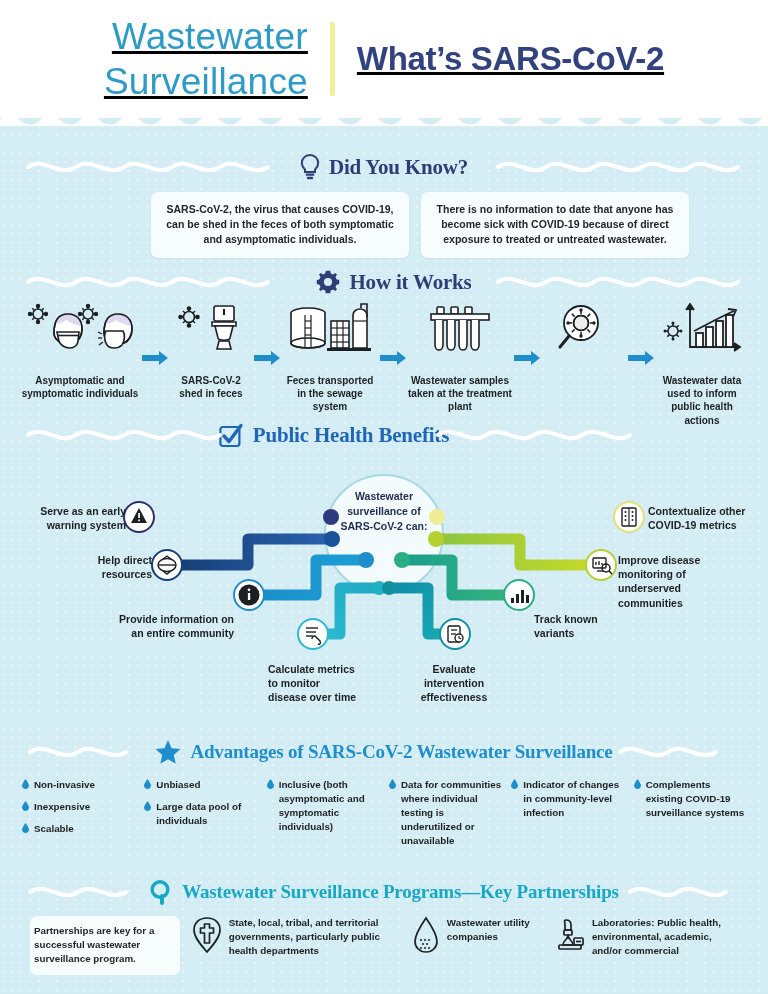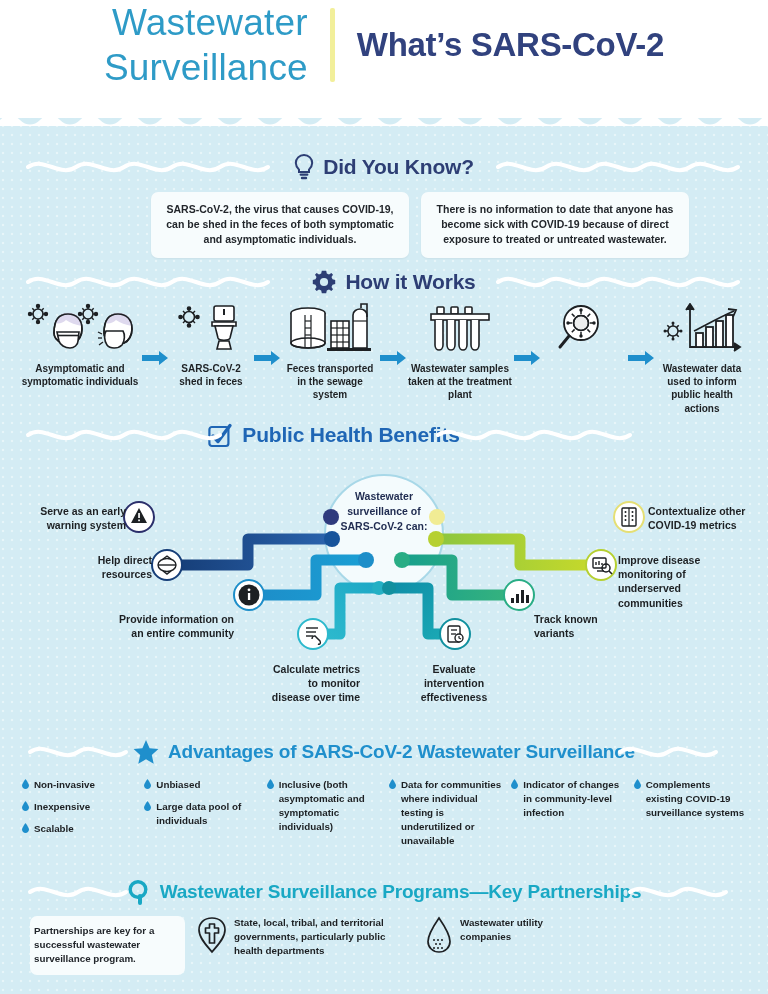--- a/index.html
+++ b/index.html
@@ -9,22 +9,22 @@
     background: #ffffff;
     overflow: hidden;
     position: relative;
   }
   .page { width:768px; height:994px; position:relative; background:#ffffff; }
 
   
   .header {
     height: 118px; width:100%;
     background:#ffffff;
-    display:flex; align-items:flex-start; justify-content:center;
-    position:relative; z-index:5;
+    display:flex; align-items:center; justify-content:center;
+    position:relative; z-index:5;text-decoration:underline;
   }
   .header-inner { display:flex; align-items:center; gap:0px; }
   .hdr-left {
     text-align:right;
     color:#2e9bc7;
     font-family:"Liberation Sans", sans-serif;
     font-weight:300;
     font-size:37px;
     line-height:1.22;
     letter-spacing:0.2px;
@@ -48,21 +48,21 @@
       radial-gradient(circle at 3px 3px, rgba(255,255,255,0.45) 1.3px, transparent 1.6px);
     background-size: 9px 9px;
   }
   .scallop-top {
     position:absolute; top:114px; left:0; width:768px; height:12px; z-index:3;
   }
 
   
   .sec-head {
     display:flex; align-items:center; justify-content:center;
-    gap:9px; position:relative; z-index:4;
+    gap:9px; position:relative; z-index:4;font-family:Liberation Serif, serif;
   }
   .sec-head .wave-l, .sec-head .wave-r {
     position:absolute; top:50%; transform:translateY(-50%);
   }
   .sec-head .wave-l { left:24px; }
   .sec-head .wave-r { right:24px; }
   .sec-title {
     font-weight:bold; letter-spacing:-0.2px;
   }
   .sec-icon { display:inline-flex; align-items:center; }
@@ -91,21 +91,21 @@
   .hiw-head .sec-title { font-size:21px; color:#2d3e74; }
   .hiw-row {
     position:absolute; top:303px; left:0; width:768px;
     display:flex; align-items:flex-start; justify-content:center;
     padding:0 14px; gap:2px;
   }
   .hiw-step { display:flex; flex-direction:column; align-items:center; }
   .hiw-art { height:50px; display:flex; align-items:flex-end; justify-content:center; }
   .hiw-label {
     font-size:10px; font-weight:bold; color:#1d2023;
-    text-align:center; line-height:1.32; margin-top:9px;
+    text-align:center; line-height:1.32; margin-top:21px;
   }
   .hiw-arrow { padding-top:48px; flex:0 0 auto; }
 
   
   .phb-head { position:absolute; top:418px; left:0; width:668px; height:34px; }
   .phb-head .sec-title { font-size:21px; color:#1f66b5; }
   .phb-canvas { position:absolute; top:452px; left:0; width:768px; height:270px; }
   .phb-label {
     position:absolute; font-size:10.5px; font-weight:bold;
     color:#1d2023; line-height:1.35;
@@ -577,21 +577,21 @@
           <circle cx="632.5" cy="64" r="1" fill="#1d2023"></circle>
           <circle cx="632.5" cy="68" r="1" fill="#1d2023"></circle>
       </g>
     </svg>
 
     <div class="hub-text" style="left:334px; top:37px;">Wastewater surveillance of SARS-CoV-2 can:</div>
 
     <div class="phb-label" style="left:18px; top:52px; width:108px; text-align:right;">Serve as an early warning system</div>
     <div class="phb-label" style="left:58px; top:101px; width:94px; text-align:right;">Help direct resources</div>
     <div class="phb-label" style="left:112px; top:160px; width:122px; text-align:right;">Provide information on an entire community</div>
-    <div class="phb-label" style="left:268px; top:210px; width:92px; text-align:right;">Calculate metrics to monitor disease over time</div>
+    <div class="phb-label" style="left:268px; top:210px; width:92px; text-align:left;">Calculate metrics to monitor disease over time</div>
     <div class="phb-label" style="left:408px; top:210px; width:92px; text-align:center;">Evaluate intervention effectiveness</div>
     <div class="phb-label" style="left:534px; top:160px; width:100px;">Track known variants</div>
     <div class="phb-label" style="left:618px; top:101px; width:128px;">Improve disease monitoring of underserved communities</div>
     <div class="phb-label" style="left:648px; top:52px; width:108px;">Contextualize other COVID-19 metrics</div>
   </div>
 
   <div class="sec-head adv-head">
     <svg class="wave-l" width="130" height="18" viewBox="0 0 130 18">
       <path d="M6,9 C22,-2 38,20 54,9 C70,-2 86,20 102,9" stroke="#ffffff" stroke-width="4" fill="none" stroke-linecap="round"></path>
     </svg>
@@ -716,15 +716,30 @@
               <circle cx="15" cy="28" r="1"></circle>
             <circle cx="9" cy="32" r="1"></circle>
               <circle cx="13" cy="32" r="1"></circle>
               <circle cx="17" cy="32" r="1"></circle>
           </g>
         </svg>
       </span>
       <span class="prt-text">Wastewater utility companies</span>
     </div>
 
+    <div class="prt-item" style="width:190px">
+      <span class="prt-ico">
+        <svg width="30" height="38" viewBox="0 0 30 38">
+          <g fill="none" stroke="#1d2023" stroke-width="1.7" stroke-linejoin="round">
+            <path d="M11 4 C14 4 16 6 16 9 L16 14 L10 14 L10 9 C10 6 8.5 4 11 4 Z"></path>
+            <rect x="9" y="14" width="8" height="5" rx="1"></rect>
+            <path d="M13 19 C13 24 8 24 8 29 L18 29 C18 24 13 24 13 19 Z"></path>
+            <rect x="4" y="29" width="22" height="4" rx="1"></rect>
+            <rect x="19" y="22" width="9" height="7" rx="1"></rect>
+            <line x1="21" y1="25.5" x2="26" y2="25.5"></line>
+          </g>
+        </svg>
+      </span>
+      <span class="prt-text">Laboratories: Public health, environmental, academic, and/or commercial</span>
+    </div>
   </div>
 
 </div>
 
 </body></html>

